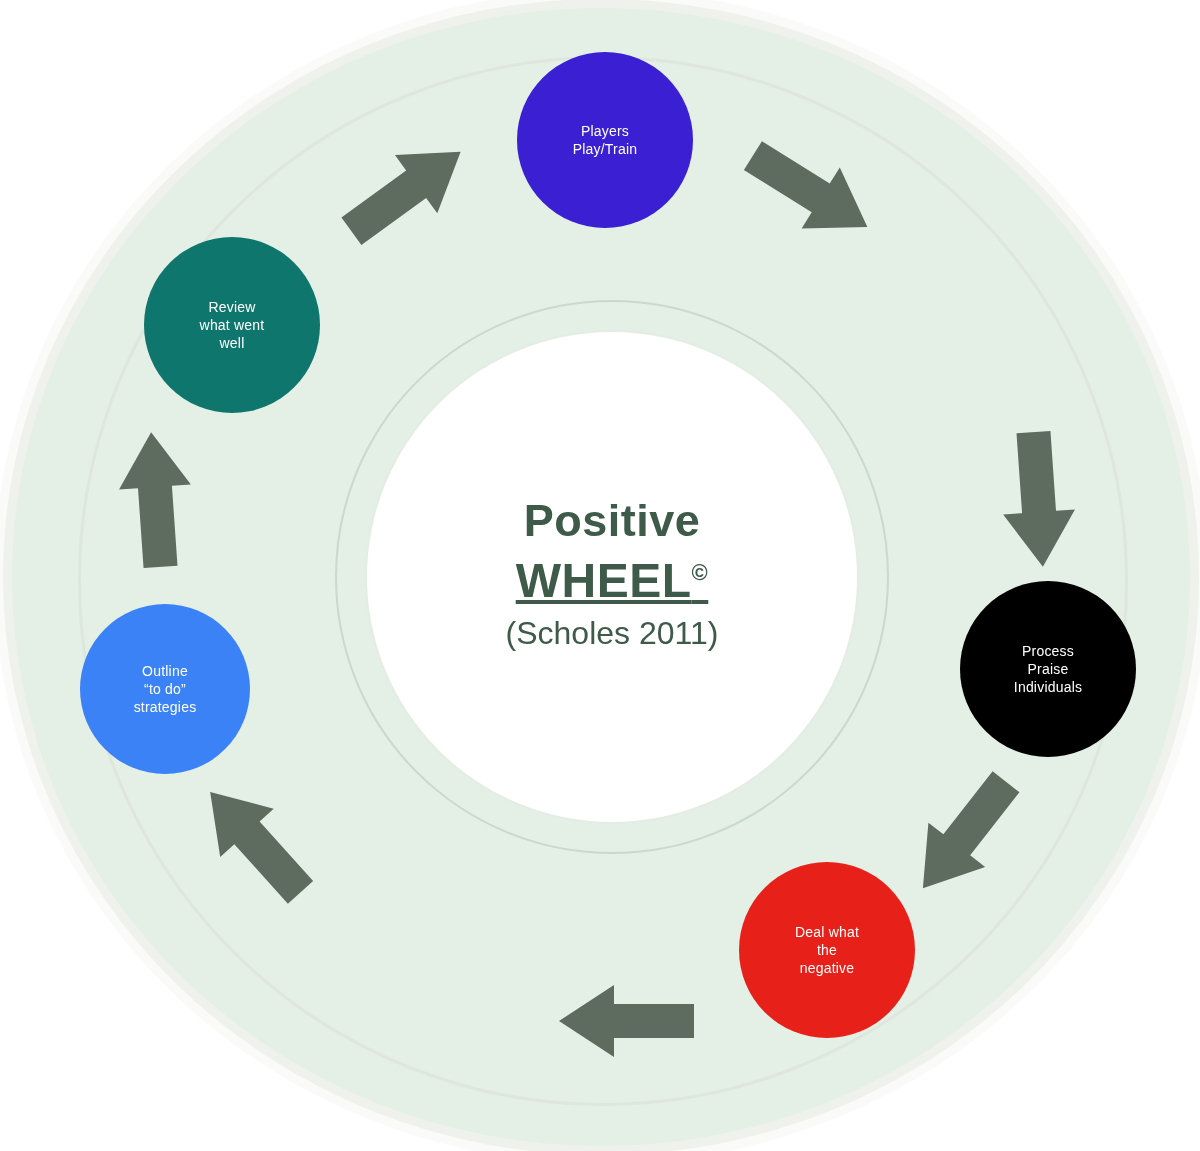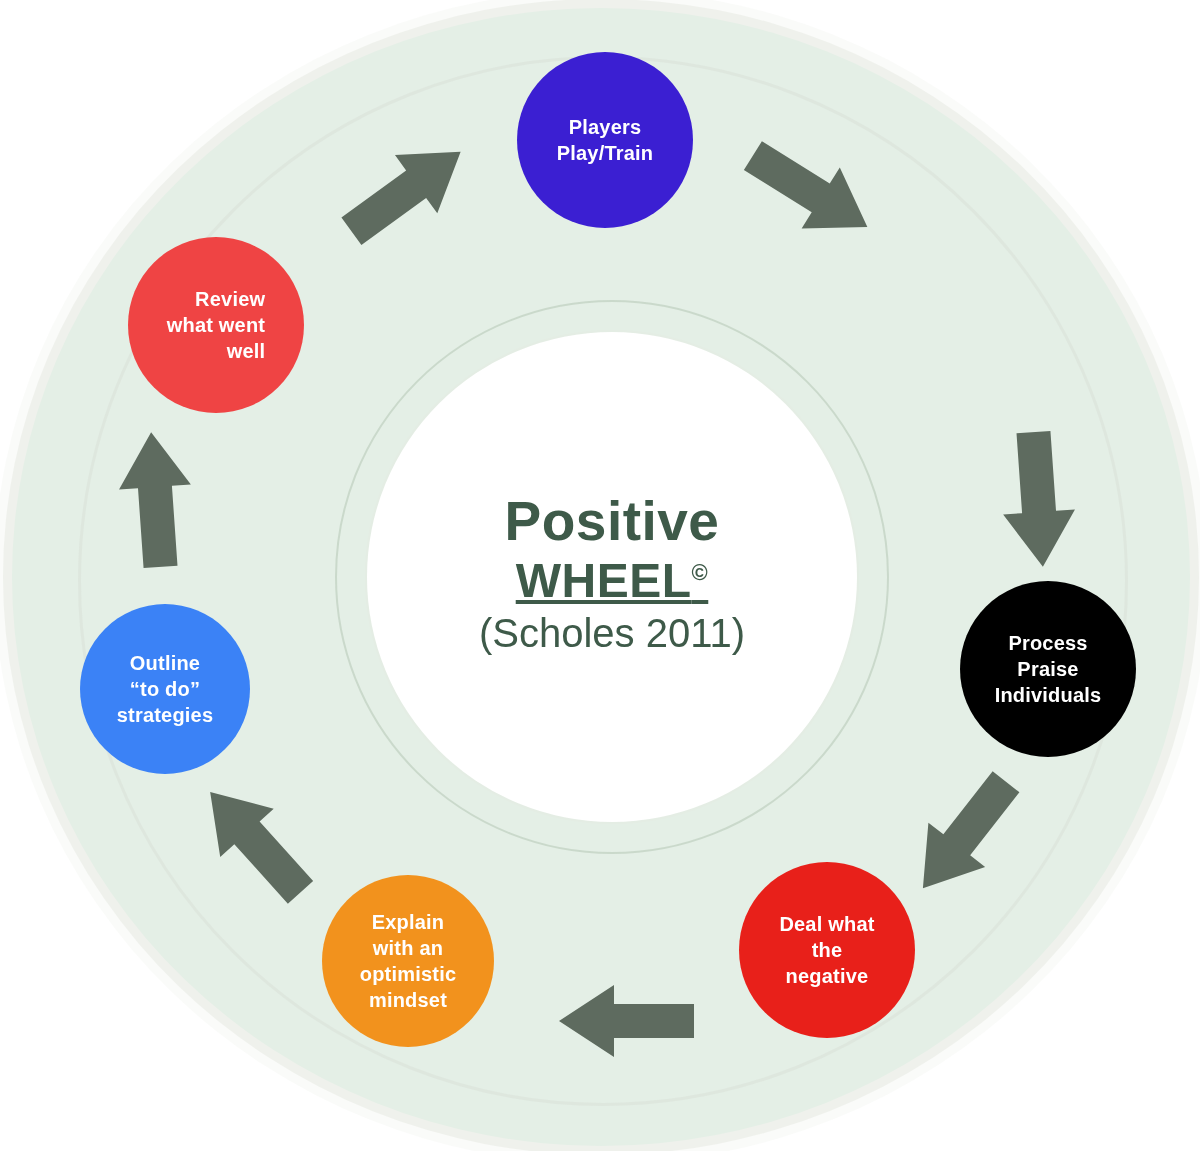--- a/index.html
+++ b/index.html
@@ -59,51 +59,51 @@
     display: flex;
     align-items: center;
     justify-content: center;
   }
   .hub-text {
     text-align: center;
     color: #3e5a49;
     margin-top: -8px;
   }
   .t-big {
-    font-size: 55px;
+    font-size: 45px;
     font-weight: bold;
     line-height: 60px;
     letter-spacing: 0.5px;
   }
   .t-wheel {
     font-size: 48px;
     text-decoration: underline;
   }
   .t-wheel sup {
     font-size: 22px;
     font-weight: bold;
     vertical-align: super;
     line-height: 0;
   }
   .t-sub {
-    font-size: 40px;
+    font-size: 32px;
     font-weight: normal;
     line-height: 44px;
   }
   
   .node {
     position: absolute;
     border-radius: 50%;
     display: flex;
     align-items: center;
     justify-content: center;
     text-align: center;
     color: #ffffff;
-    font-weight: bold;
-    font-size: 20px;
+    font-weight: normal;
+    font-size: 14px;
     line-height: 1.3;
     white-space: pre-line;
     letter-spacing: 0.2px;
   }
   #arrow-layer {
     position: absolute;
     left: 0;
     top: 0;
     pointer-events: none;
   }
@@ -140,26 +140,22 @@
 
 
   <div class="node" style="left: 960px; top: 581px; width: 176px; height: 176px; background-color: #000000;">Process
 Praise
 Individuals</div>
 
   <div class="node" style="left: 739px; top: 862px; width: 176px; height: 176px; background-color: rgb(232, 32, 26);">Deal what
 the
 negative</div>
 
-  <div class="node" style="left: 322px; top: 875px; width: 172px; height: 172px; background-color: rgb(242, 146, 29);">Explain
-with an
-optimistic
-mindset</div>
 
   <div class="node" style="left: 80px; top: 604px; width: 170px; height: 170px; background-color: #3b82f6;">Outline
 “to do”
 strategies</div>
 
-  <div class="node" style="left: 128px; top: 237px; width: 176px; height: 176px; background-color: #ef4444; text-align: right;">Review
+  <div class="node" style="left: 144px; top: 237px; width: 176px; height: 176px; background-color: #0f766e;">Review
 what went
 well</div>
 
 </div>
 
 </body></html>

